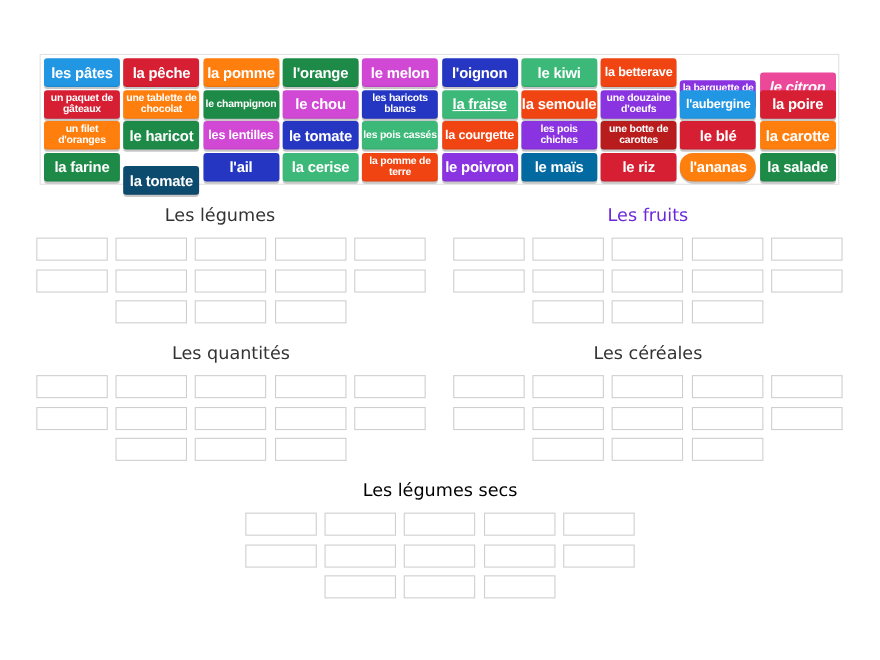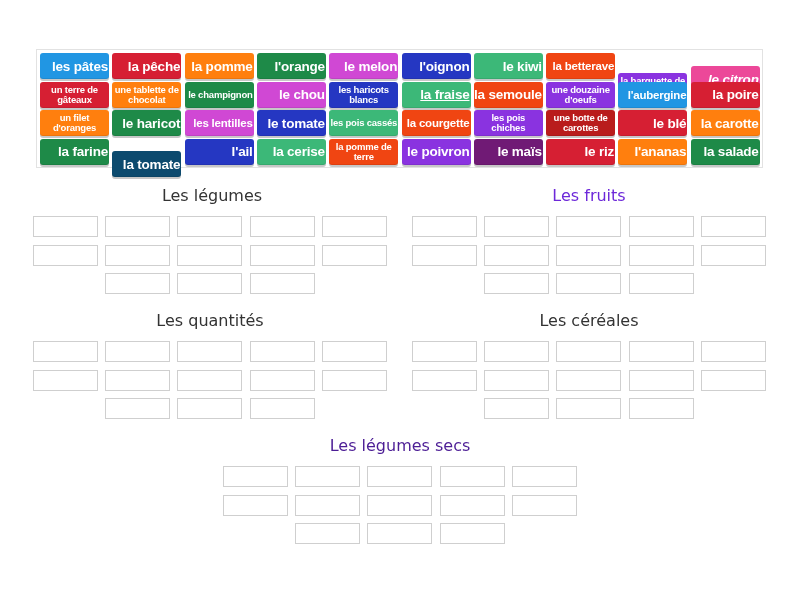--- a/index.html
+++ b/index.html
@@ -28,21 +28,21 @@
     }
     .tile {
       position: absolute;
       width: 69px;
       height: 26px;
       border-radius: 3px;
       color: #ffffff;
       font-weight: bold;
       display: flex;
       align-items: center;
-      justify-content: flex-end;
+      justify-content: center;
       text-align: center;
       box-shadow: 0 2px 0 rgba(0,0,0,0.22), inset 0 -1px 0 rgba(0,0,0,0.08);
       cursor: grab;
       box-sizing: border-box;
       padding: 0 1px;
       overflow: hidden;
       white-space: nowrap;
       letter-spacing: -0.2px;
     }
     .tile span { display: block; }
@@ -97,21 +97,21 @@
       <div class="tile mid" style="left: 509.1px; top: 3px; background: rgb(240, 69, 18);">
         <span>la betterave</span>
       </div>
       <div class="tile small" style="left: 581.4px; top: 3px; background: rgb(138, 51, 224); margin-top: 20px;">
         <span>la barquette de fraises</span>
       </div>
       <div class="tile big" style="left: 653.7px; top: 16px; background: #ec4899; font-style: italic;">
         <span>le citron</span>
       </div>
       <div class="tile small" style="left: 3px; top: 31.5px; background: rgb(214, 31, 51);">
-        <span>un terre de gâteaux</span>
+        <span>un paquet de gâteaux</span>
       </div>
       <div class="tile small" style="left: 75.3px; top: 31.5px; background: rgb(255, 127, 14);">
         <span>une tablette de chocolat</span>
       </div>
       <div class="tile small" style="left: 147.6px; top: 31.5px; background: rgb(30, 138, 72);">
         <span>le champignon</span>
       </div>
       <div class="tile big" style="left: 219.9px; top: 31.5px; background: rgb(208, 72, 212);">
         <span>le chou</span>
       </div>
@@ -174,35 +174,35 @@
       </div>
       <div class="tile big" style="left: 219.9px; top: 88.5px; background: rgb(60, 184, 120);">
         <span>la cerise</span>
       </div>
       <div class="tile small" style="left: 292.2px; top: 88.5px; background: rgb(240, 69, 18);">
         <span>la pomme de terre</span>
       </div>
       <div class="tile big" style="left: 364.5px; top: 88.5px; background: rgb(138, 51, 224);">
         <span>le poivron</span>
       </div>
-      <div class="tile big" style="left: 436.8px; top: 88.5px; background: #701a75;">
+      <div class="tile big" style="left: 436.8px; top: 88.5px; background: #0369a1;">
         <span>le maïs</span>
       </div>
       <div class="tile big" style="left: 509.1px; top: 88.5px; background: rgb(214, 31, 51);">
         <span>le riz</span>
       </div>
-      <div class="tile big" style="left: 581.4px; top: 88.5px; background: rgb(255, 127, 14);">
+      <div class="tile big" style="left: 581.4px; top: 88.5px; background: rgb(255, 127, 14); border-radius: 12px;">
         <span>l'ananas</span>
       </div>
       <div class="tile big" style="left: 653.7px; top: 88.5px; background: rgb(30, 138, 72);">
         <span>la salade</span>
       </div>
     </div>
   <div id="groups">
-      <div class="group-title" style="left: 32px; top: 186px; color: rgb(51, 51, 51);">Les légumes</div>
+      <div class="group-title" style="left: 20px; top: 186px; color: rgb(51, 51, 51);">Les légumes</div>
       <div class="slot" style="left: 33px; top: 216px; border-color: rgb(207, 207, 207);"></div>
       <div class="slot" style="left: 105.2px; top: 216px; border-color: rgb(207, 207, 207);"></div>
       <div class="slot" style="left: 177.4px; top: 216px; border-color: rgb(207, 207, 207);"></div>
       <div class="slot" style="left: 249.6px; top: 216px; border-color: rgb(207, 207, 207);"></div>
       <div class="slot" style="left: 321.8px; top: 216px; border-color: rgb(207, 207, 207);"></div>
       <div class="slot" style="left: 33px; top: 244.5px; border-color: rgb(207, 207, 207);"></div>
       <div class="slot" style="left: 105.2px; top: 244.5px; border-color: rgb(207, 207, 207);"></div>
       <div class="slot" style="left: 177.4px; top: 244.5px; border-color: rgb(207, 207, 207);"></div>
       <div class="slot" style="left: 249.6px; top: 244.5px; border-color: rgb(207, 207, 207);"></div>
       <div class="slot" style="left: 321.8px; top: 244.5px; border-color: rgb(207, 207, 207);"></div>
@@ -244,21 +244,21 @@
       <div class="slot" style="left: 628.6px; top: 341px; border-color: rgb(207, 207, 207);"></div>
       <div class="slot" style="left: 700.8px; top: 341px; border-color: rgb(207, 207, 207);"></div>
       <div class="slot" style="left: 412px; top: 369.5px; border-color: rgb(207, 207, 207);"></div>
       <div class="slot" style="left: 484.2px; top: 369.5px; border-color: rgb(207, 207, 207);"></div>
       <div class="slot" style="left: 556.4px; top: 369.5px; border-color: rgb(207, 207, 207);"></div>
       <div class="slot" style="left: 628.6px; top: 369.5px; border-color: rgb(207, 207, 207);"></div>
       <div class="slot" style="left: 700.8px; top: 369.5px; border-color: rgb(207, 207, 207);"></div>
       <div class="slot" style="left: 484.2px; top: 398px; border-color: rgb(207, 207, 207);"></div>
       <div class="slot" style="left: 556.4px; top: 398px; border-color: rgb(207, 207, 207);"></div>
       <div class="slot" style="left: 628.6px; top: 398px; border-color: rgb(207, 207, 207);"></div>
-      <div class="group-title" style="left: 220px; top: 436px; color: #4c1d95;">Les légumes secs</div>
+      <div class="group-title" style="left: 220px; top: 436px; color: #000000;">Les légumes secs</div>
       <div class="slot" style="left: 223px; top: 466px; border-color: rgb(207, 207, 207);"></div>
       <div class="slot" style="left: 295.2px; top: 466px; border-color: rgb(207, 207, 207);"></div>
       <div class="slot" style="left: 367.4px; top: 466px; border-color: rgb(207, 207, 207);"></div>
       <div class="slot" style="left: 439.6px; top: 466px; border-color: rgb(207, 207, 207);"></div>
       <div class="slot" style="left: 511.8px; top: 466px; border-color: rgb(207, 207, 207);"></div>
       <div class="slot" style="left: 223px; top: 494.5px; border-color: rgb(207, 207, 207);"></div>
       <div class="slot" style="left: 295.2px; top: 494.5px; border-color: rgb(207, 207, 207);"></div>
       <div class="slot" style="left: 367.4px; top: 494.5px; border-color: rgb(207, 207, 207);"></div>
       <div class="slot" style="left: 439.6px; top: 494.5px; border-color: rgb(207, 207, 207);"></div>
       <div class="slot" style="left: 511.8px; top: 494.5px; border-color: rgb(207, 207, 207);"></div>

